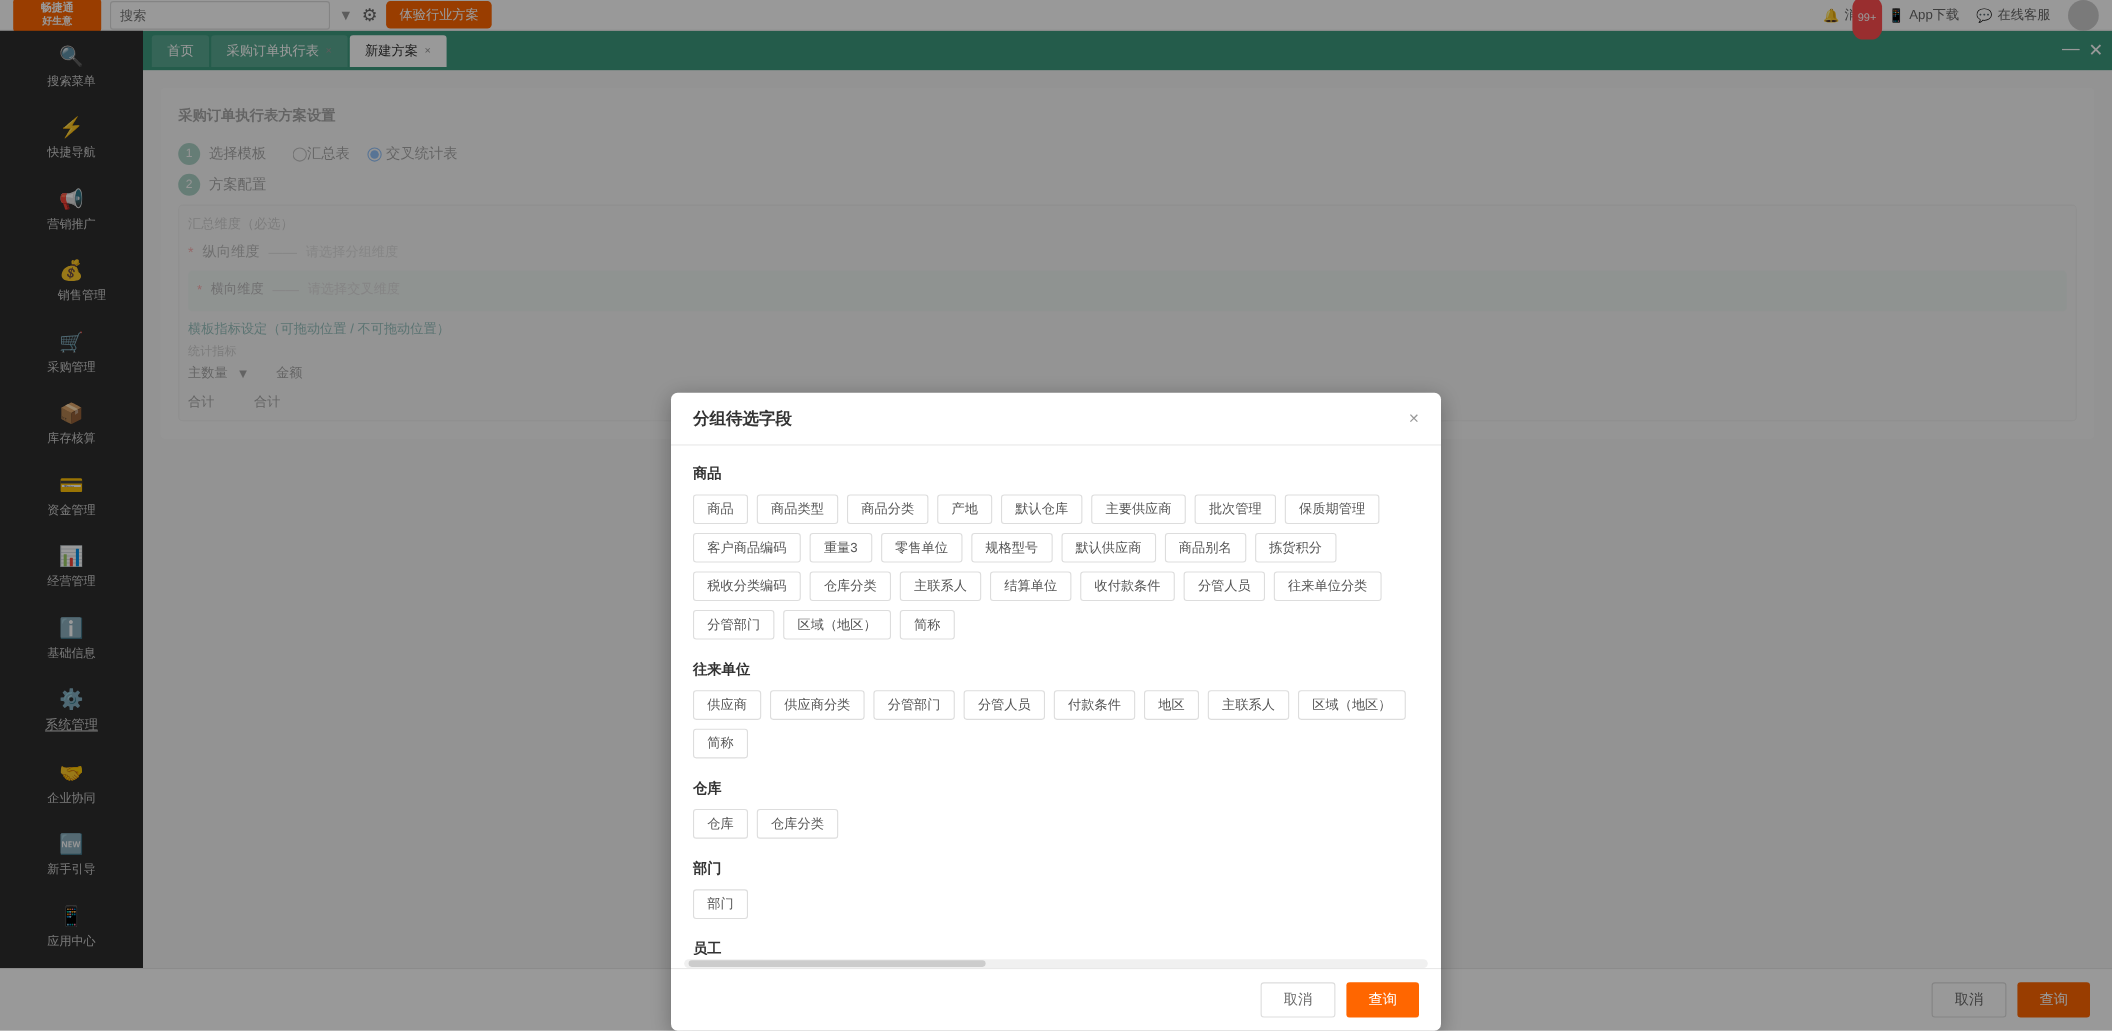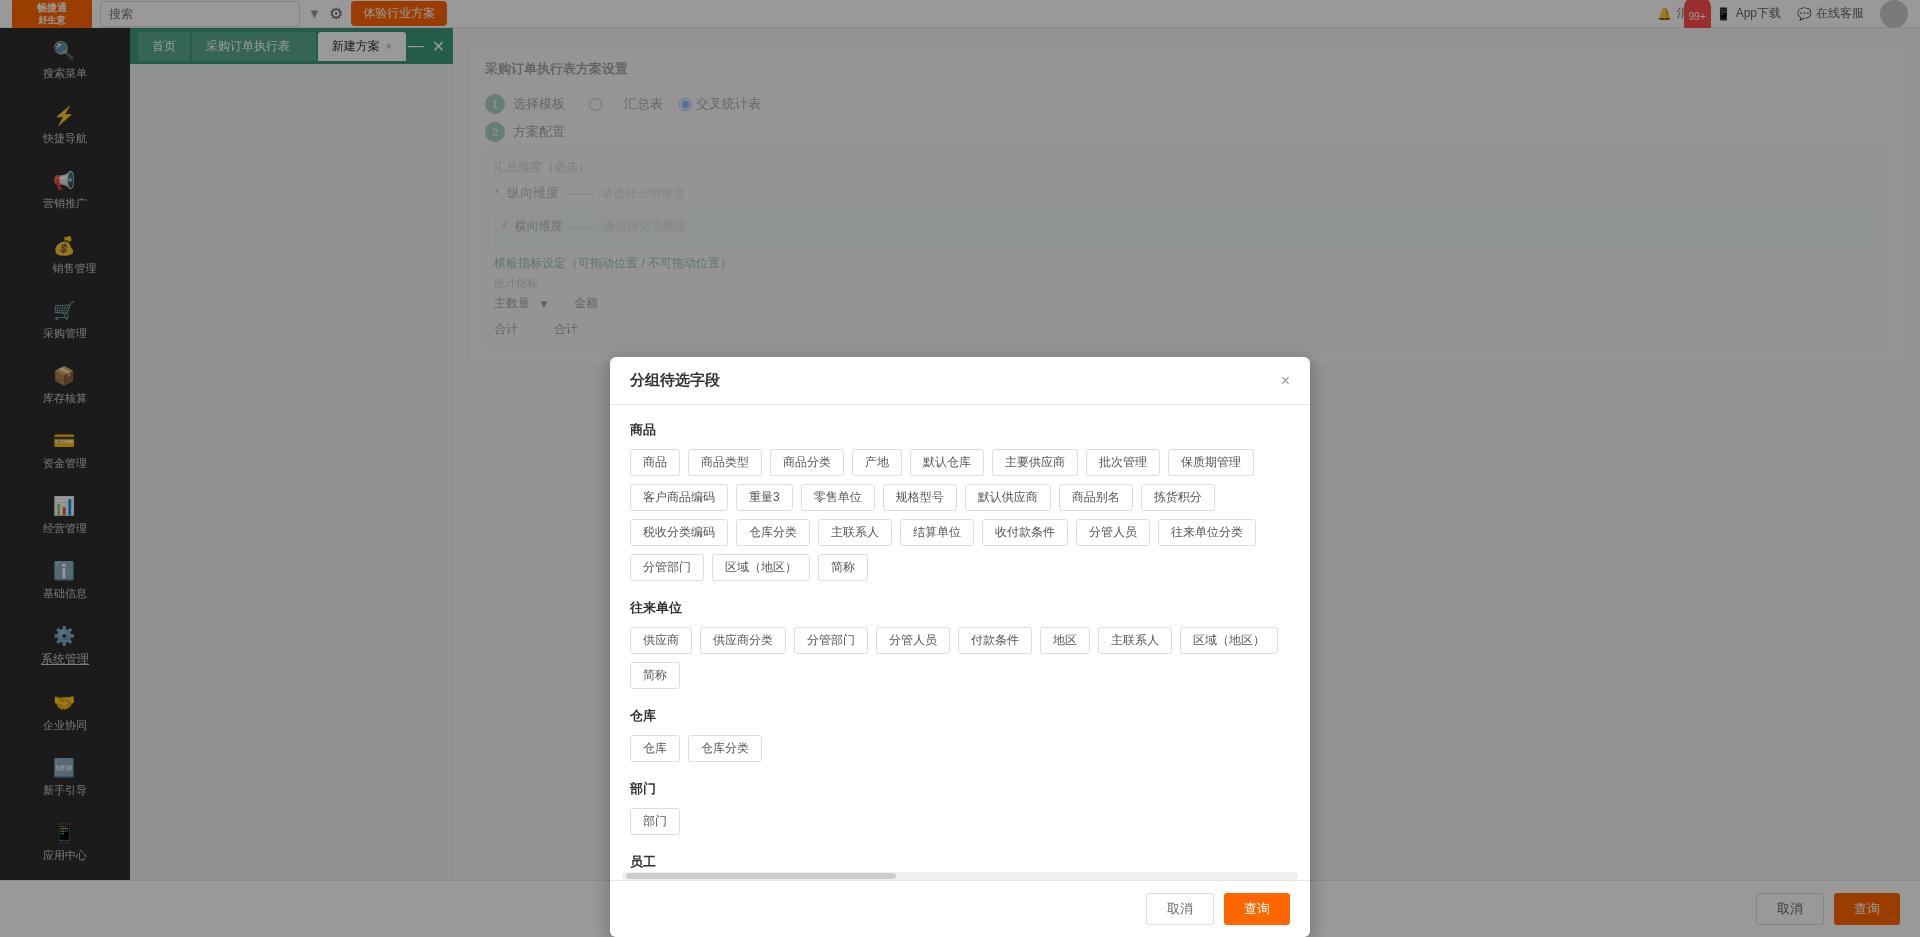--- a/index.html
+++ b/index.html
@@ -16,21 +16,21 @@
 
     
     .main-layout { display: flex; height: calc(100vh - 40px); }
 
     
     .sidebar { width: 130px; background: #2d2d2d; color: #ccc; display: flex; flex-direction: column; flex-shrink: 0; }
     .sidebar-item { display: flex; flex-direction: column; align-items: center; padding: 12px 8px; cursor: pointer; gap: 4px; font-size: 12px; }
     .sidebar-item .icon { font-size: 18px; }
 
     
-    .content { flex: 1; display: flex; flex-direction: row; overflow: hidden; }
+    .content { flex: 1; display: flex; flex-direction: column; overflow: hidden; }
 
     
     .tab-bar { background: #3d9a7e; display: flex; align-items: center; height: 36px; padding: 0 8px; gap: 2px; }
     .tab { background: rgba(255,255,255,0.15); color: #fff; padding: 6px 14px; border-radius: 3px 3px 0 0; font-size: 12px; cursor: pointer; display: flex; align-items: center; gap: 6px; }
     .tab.active { background: #fff; color: #333; }
     .tab-close { font-size: 10px; color: #999; cursor: pointer; }
     .tab-bar-right { margin-left: auto; display: flex; gap: 8px; color: #fff; font-size: 16px; cursor: pointer; }
 
     
     .page-content { flex: 1; padding: 16px; background: #f5f5f5; overflow: auto; position: relative; }
@@ -185,21 +185,21 @@
         <span>✕</span>
       </div>
     </div>
 
     <div class="page-content">
       <div class="bg-page">
         <div style="font-size:13px;font-weight:bold;margin-bottom:16px;">采购订单执行表方案设置</div>
         <div class="step-row">
           <div class="step-badge">1</div>
           <span>选择模板</span>
-          <label style="display:flex;align-items:center;gap:22px;margin-left:16px;">
+          <label style="display:flex;align-items:center;gap:0;margin-left:16px;">
             <input type="radio" name="template" style="">
             <span>汇总表</span>
           </label>
           <label style="display:flex;align-items:center;gap:4px;margin-left:8px;">
             <input type="radio" name="template" checked="" style="">
             <span>交叉统计表</span>
           </label>
         </div>
         <div class="step-row">
           <div class="step-badge">2</div>

